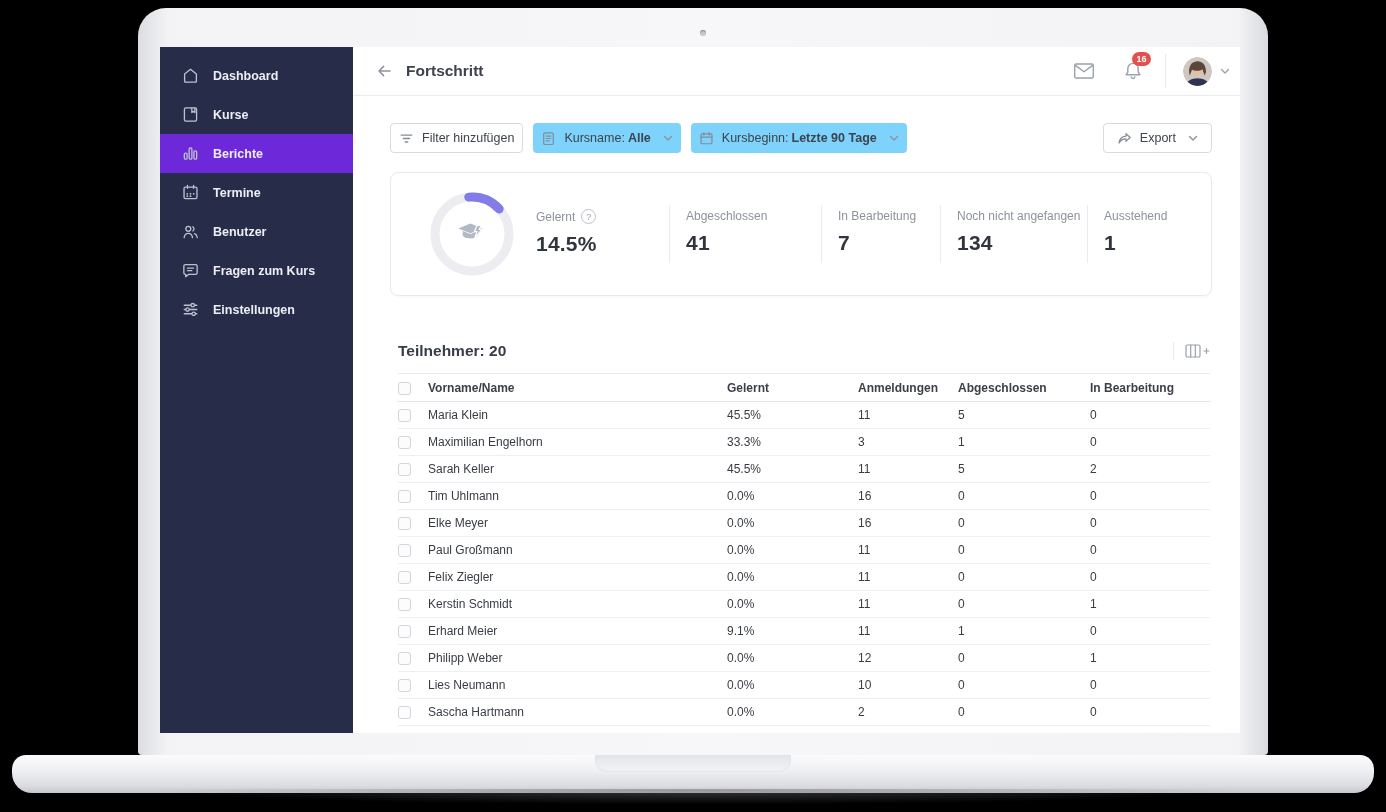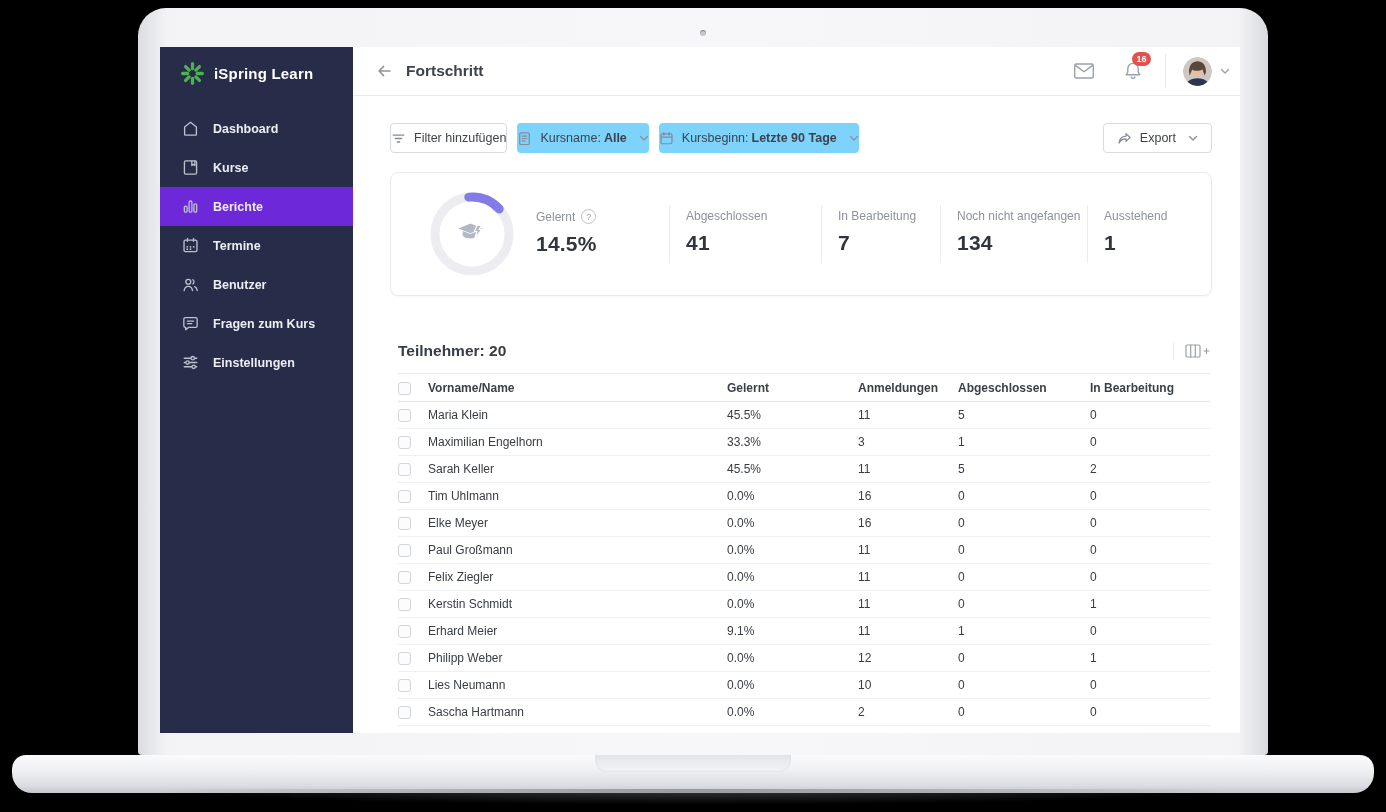--- a/index.html
+++ b/index.html
@@ -48,21 +48,21 @@
          border-radius:8px;padding:2.5px 4.5px;line-height:1}
   .tdiv{width:1px;height:34px;background:#e8e9ed;margin-right:17px}
   .avatar{width:29px;height:29px;border-radius:50%;overflow:hidden;flex-shrink:0;cursor:pointer}
   .chev-acct{color:#9aa0ac;margin-left:8px;display:flex;cursor:pointer}
 
   .content{padding:27px 28px 0 37px}
 
   
   .filter-row{display:flex;align-items:center}
   .btn{height:30px;box-sizing:border-box;display:flex;align-items:center;border-radius:4px;cursor:pointer;
-       font-size:12.5px;color:#3e434d;padding:0 0;gap:8px;white-space:nowrap}
+       font-size:12.5px;color:#3e434d;padding:0 8px;gap:8px;white-space:nowrap}
   .btn .icn{color:#858b97;display:flex}
   .btn .chev{color:#8d929d;display:flex;margin-left:4px}
   .btn.outline{border:1px solid #d8dbe2;background:#fff}
   .btn.gray{background:#7dd3fc;margin-left:10px}
   .btn b{font-weight:700;margin-left:3px}
   .btn.export{margin-left:auto;border:1px solid #d8dbe2;background:#fff;padding:0 13px}
 
   
   .card{margin-top:19px;height:124px;box-sizing:border-box;border:1px solid #e7e9ee;border-radius:8px;
         display:flex;align-items:center;padding-left:38px;box-shadow:0 1px 2px rgba(25,25,50,.03)}
@@ -93,35 +93,20 @@
 </head>
 <body>
 
 <div class="lid">
   <div class="camera"></div>
 </div>
 
 <div class="screen">
 
   <div class="sidebar">
-    <div class="logo">
-      <svg width="25" height="25" viewBox="0 0 26 26">
-        <g stroke="#4db351" stroke-width="3.4" stroke-linecap="round">
-          <line x1="18" y1="13" x2="23.2" y2="13"></line>
-            <line x1="16.5" y1="16.5" x2="20.2" y2="20.2"></line>
-          <line x1="13" y1="18" x2="13" y2="23.2"></line>
-            <line x1="9.5" y1="16.5" x2="5.8" y2="20.2"></line>
-          <line x1="8" y1="13" x2="2.8" y2="13"></line>
-            <line x1="9.5" y1="9.5" x2="5.8" y2="5.8"></line>
-          <line x1="13" y1="8" x2="13" y2="2.8"></line>
-            <line x1="16.5" y1="9.5" x2="20.2" y2="5.8"></line>
-        </g>
-      </svg>
-      <span class="logo-text">iSpring Learn</span>
-    </div>
     <div class="nav">
         <div class="nav-item">
           <span class="icn">
             <svg width="19" height="19" viewBox="0 0 20 20" fill="none" stroke="currentColor" stroke-width="1.4" stroke-linecap="round" stroke-linejoin="round">
               <path d="M3.8 16.3V8.4L10 3.5l6.2 4.9v7.9a.7.7 0 0 1-.7.7H4.5a.7.7 0 0 1-.7-.7Z"></path>
             </svg>
           </span>
           <span>Dashboard</span>
         </div>
         <div class="nav-item">

